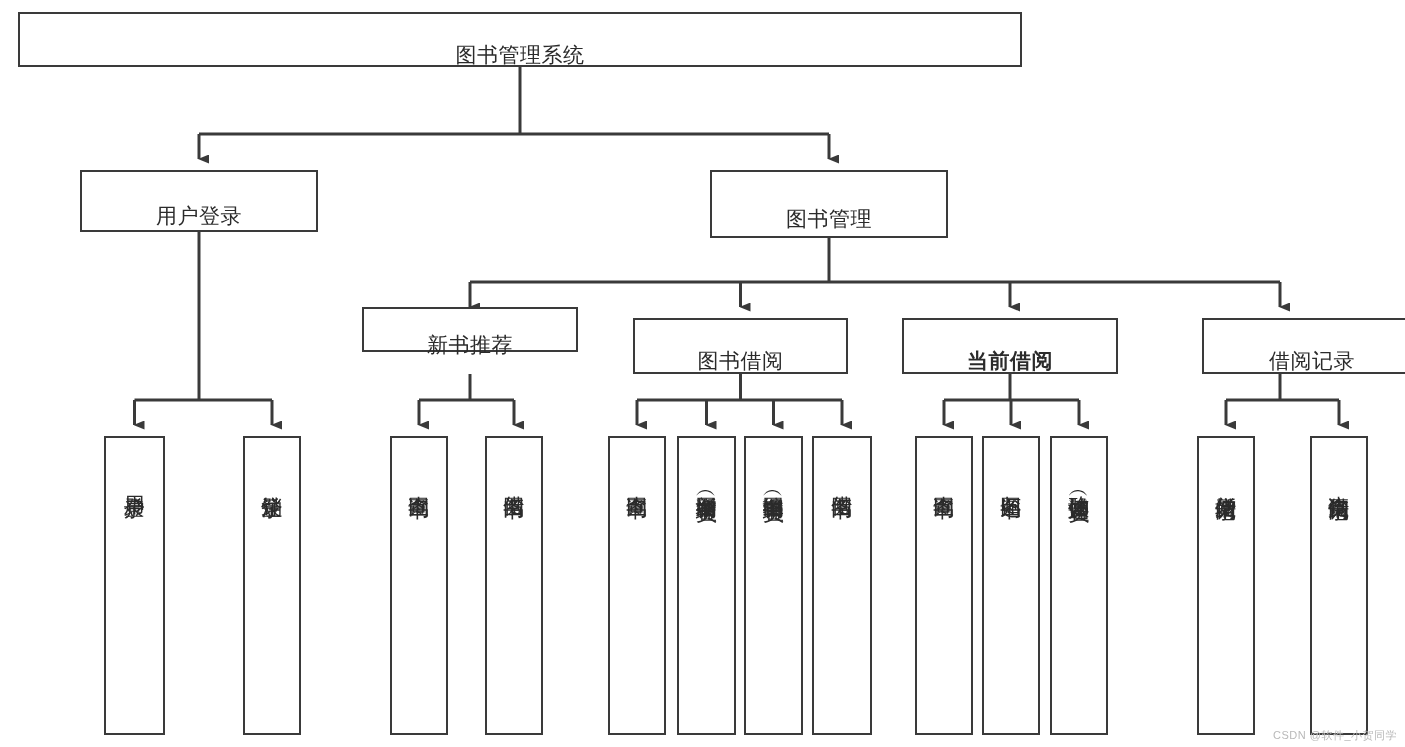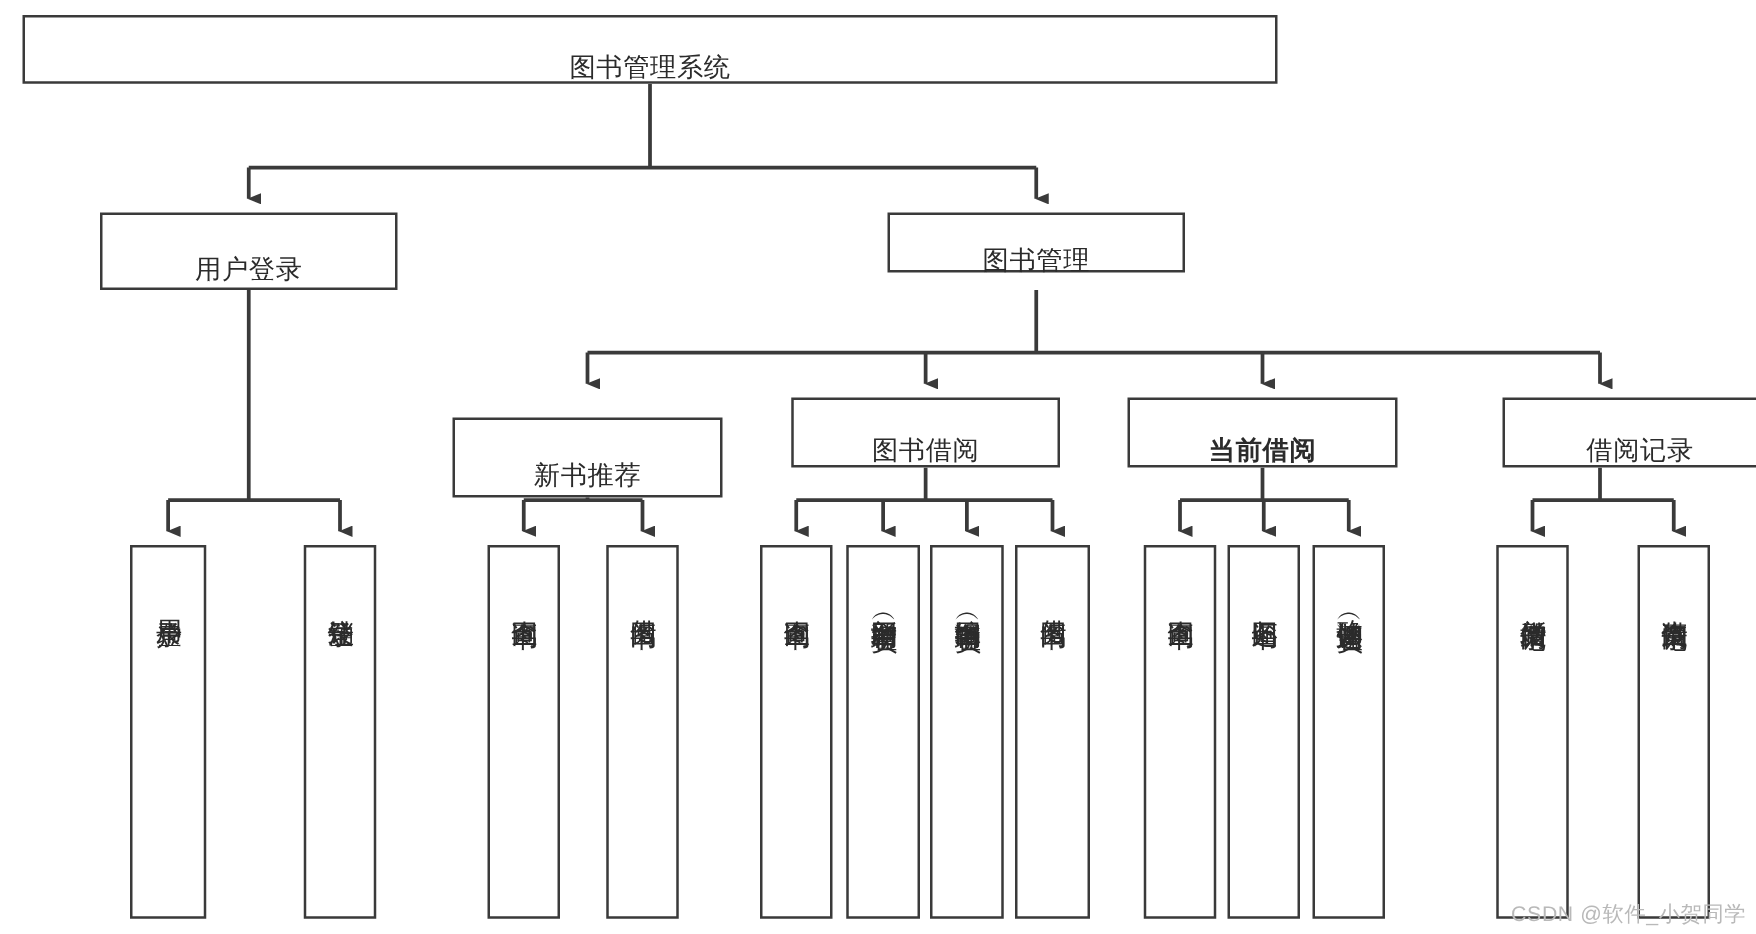--- a/index.html
+++ b/index.html
@@ -55,21 +55,21 @@
     text-orientation: upright;
     font-size: 21px;
     line-height: 1.12;
     letter-spacing: 1px;
     white-space: nowrap;
   }
   #watermark {
     position: absolute;
     right: 8px;
     bottom: 4px;
-    font-size: 17px;
+    font-size: 11px;
     color: #b9b9b9;
     letter-spacing: 0.5px;
     white-space: nowrap;
   }
 </style>
 </head>
 <body>
 
 <div id="canvas">
   <svg id="edges" viewBox="0 0 1405 747">
@@ -115,24 +115,24 @@
       </g>
   </svg>
 
   <div id="nodes">
       <div class="node horizontal" style="left: 18px; top: 12px; width: 1004px; height: 55px;">
         <span class="label">图书管理系统</span>
       </div>
       <div class="node horizontal" style="left: 80px; top: 170px; width: 238px; height: 62px;">
         <span class="label">用户登录</span>
       </div>
-      <div class="node horizontal" style="left: 710px; top: 170px; width: 238px; height: 48px;">
+      <div class="node horizontal" style="left: 710px; top: 170px; width: 238px; height: 68px;">
         <span class="label">图书管理</span>
       </div>
-      <div class="node horizontal" style="left: 362px; top: 334px; width: 216px; height: 64px;">
+      <div class="node horizontal" style="left: 362px; top: 307px; width: 216px; height: 45px;">
         <span class="label">新书推荐</span>
       </div>
       <div class="node horizontal" style="left: 633px; top: 318px; width: 215px; height: 56px;">
         <span class="label">图书借阅</span>
       </div>
       <div class="node horizontal" style="left: 902px; top: 318px; width: 216px; height: 56px; font-weight: bold;">
         <span class="label">当前借阅</span>
       </div>
       <div class="node horizontal" style="left: 1202px; top: 318px; width: 220px; height: 56px;">
         <span class="label">借阅记录</span>

